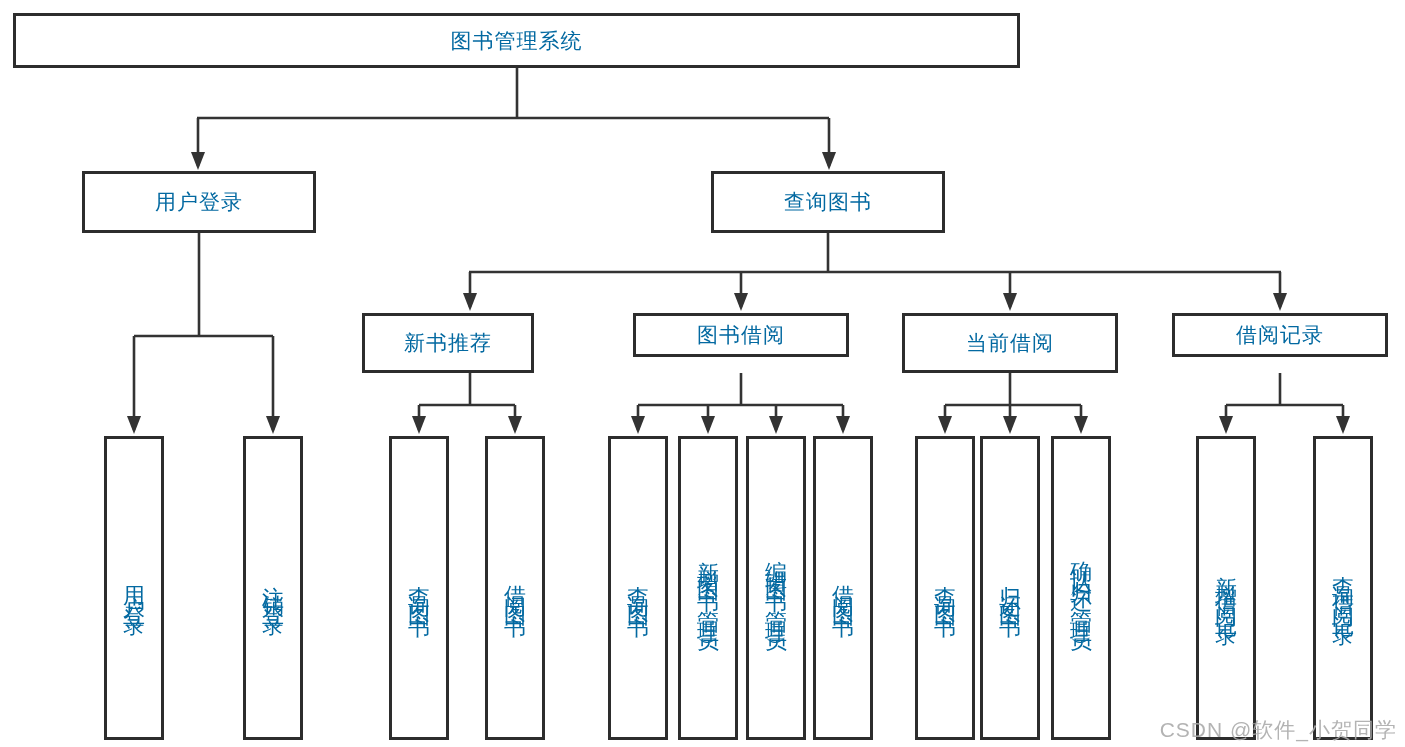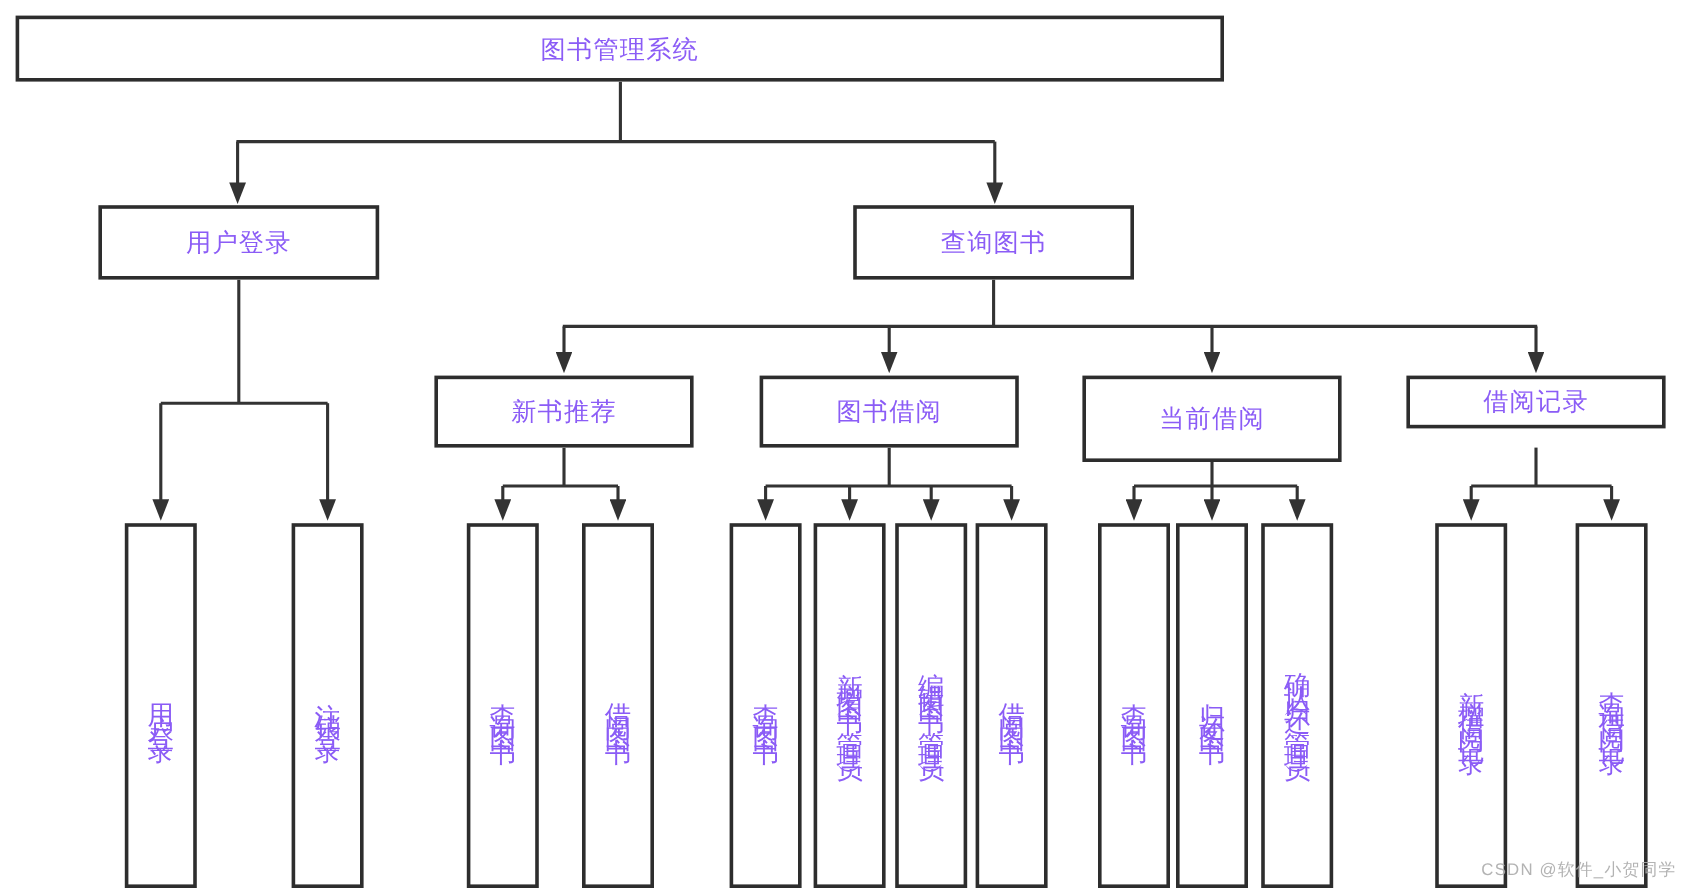--- a/index.html
+++ b/index.html
@@ -25,21 +25,21 @@
     position: absolute;
     box-sizing: border-box;
     background: #ffffff;
     border: 3px solid #2d2d2d;
     display: flex;
     align-items: center;
     justify-content: center;
     color: #333333;
   }
   .node .label {
-    color: #8b5cf6;
+    color: #0369a1;
     font-size: 21px;
     letter-spacing: 1px;
     white-space: nowrap;
   }
   .leaf {
     top: 436px;
     width: 60px;
     height: 304px;
   }
   .leaf .label {
@@ -47,21 +47,21 @@
     text-orientation: mixed;
     font-size: 22px;
     letter-spacing: 10px;
     line-height: 1;
     white-space: nowrap;
   }
   .watermark {
     position: absolute;
     right: 8px;
     top: 716px;
-    font-size: 14px;
+    font-size: 21px;
     color: rgba(171, 171, 171, 0.9);
     letter-spacing: 1px;
     white-space: nowrap;
     z-index: 5;
   }
 </style>
 </head>
 <body>
 
 <div class="canvas">
@@ -120,27 +120,27 @@
     <span class="label">图书管理系统</span>
   </div>
 
   <div class="node" style="left:82px; top:171px; width:234px; height:62px;">
     <span class="label">用户登录</span>
   </div>
   <div class="node" style="left:711px; top:171px; width:234px; height:62px;">
     <span class="label">查询图书</span>
   </div>
 
-  <div class="node" style="left:362px; top:313px; width:216px; height:60px;">
+  <div class="node" style="left:362px; top:313px; width:172px; height:60px;">
     <span class="label">新书推荐</span>
   </div>
-  <div class="node" style="left:633px; top:313px; width:216px; height:60px;">
+  <div class="node" style="left:633px; top:313px; width:216px; height:44px;">
     <span class="label">图书借阅</span>
   </div>
-  <div class="node" style="left:902px; top:313px; width:216px; height:72px;">
+  <div class="node" style="left:902px; top:313px; width:216px; height:60px;">
     <span class="label">当前借阅</span>
   </div>
   <div class="node" style="left:1172px; top:313px; width:216px; height:44px;">
     <span class="label">借阅记录</span>
   </div>
 
   <div class="node leaf" style="left:104px;">
     <span class="label">用户登录</span>
   </div>
   <div class="node leaf" style="left:243px;">

